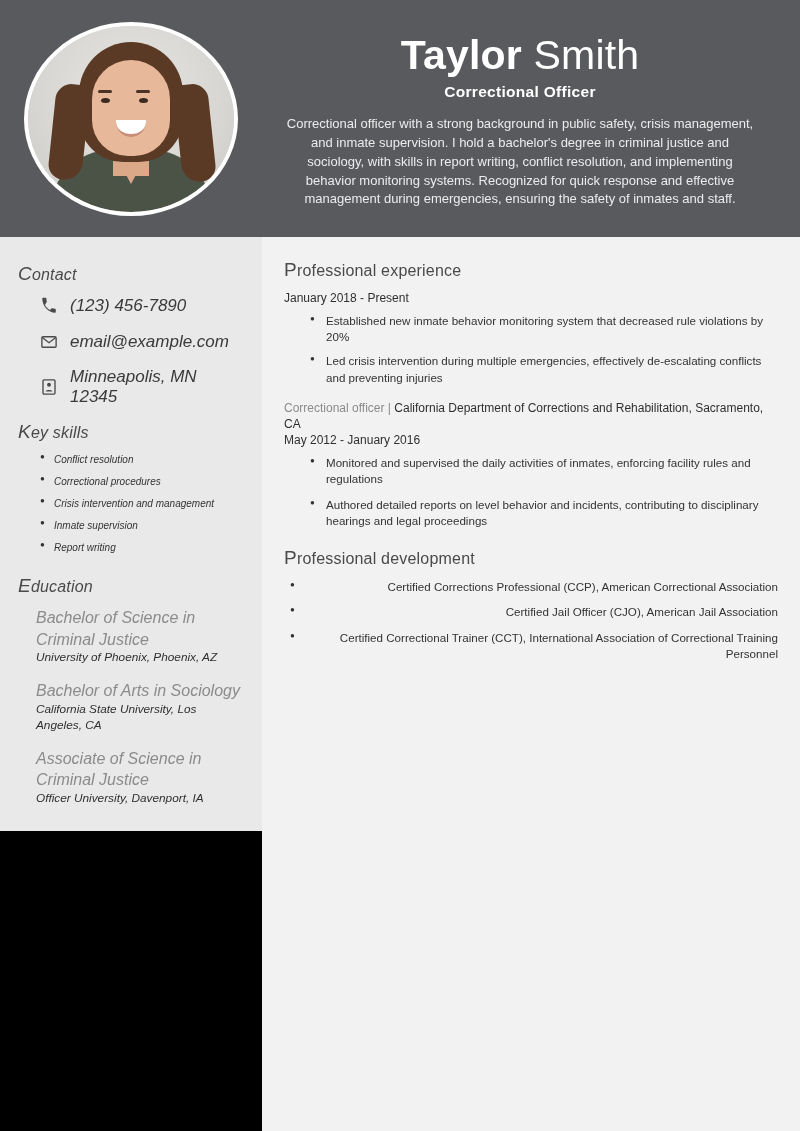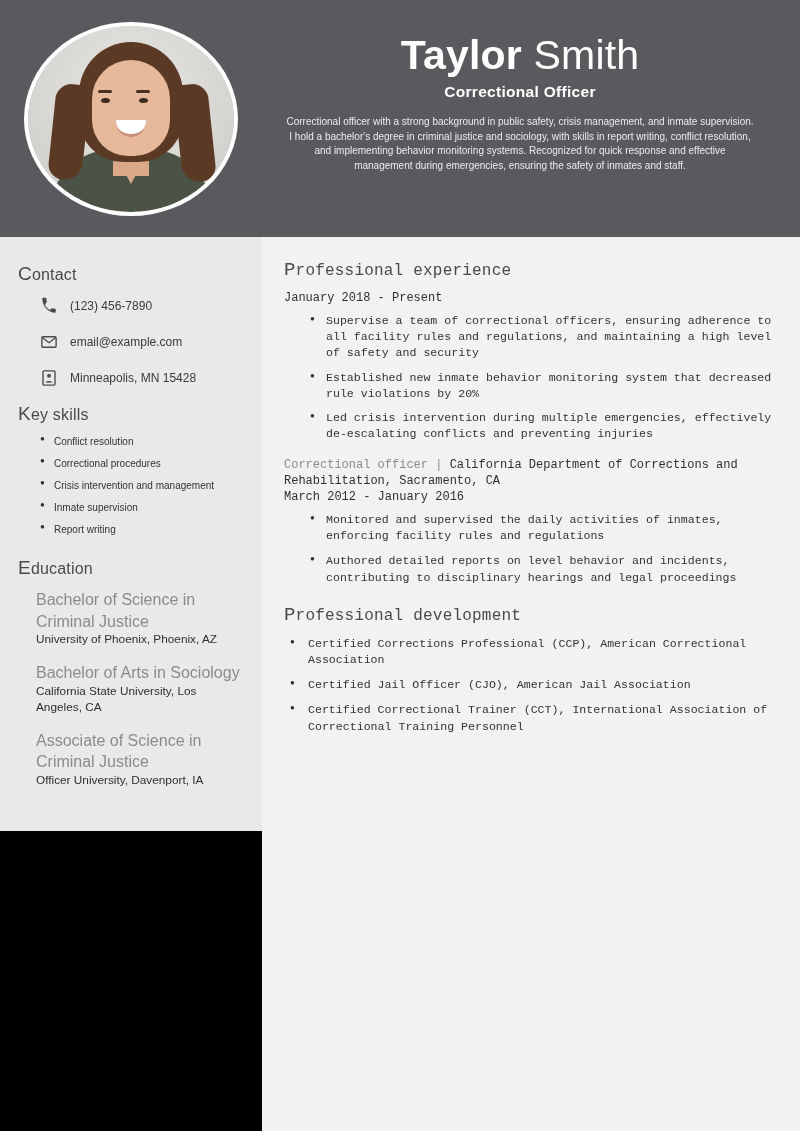--- a/index.html
+++ b/index.html
@@ -183,56 +183,56 @@
     font-weight: normal;
   }
   .job-title {
     font-size: 15.5px;
     font-weight: bold;
     color: #ffffff;
     margin: 0 0 14px 0;
     letter-spacing: 0.3px;
   }
   .summary {
-    font-size: 10px;
+    font-size: 13px;
     line-height: 1.45;
     color: #ececed;
     margin: 0 auto;
     max-width: 470px;
   }
 
   
   .sidebar {
     position: absolute;
     left: 0;
     top: 237px;
     width: 262px;
     height: 594px;
     background: #e9e9e9;
     box-sizing: border-box;
     padding: 26px 18px 0 18px;
+    font-style: italic;
   }
   .sidebar-black {
     position: absolute;
     left: 0;
     top: 831px;
     width: 262px;
     height: 300px;
     background: #000000;
   }
   .main {
     position: absolute;
     left: 262px;
     top: 237px;
     width: 538px;
     height: 894px;
     background: #f2f2f2;
     box-sizing: border-box;
     padding: 22px 22px 0 22px;
-    font-family: Liberation Mono, monospace;
   }
 
   
   .sec-head {
     color: #4a4a4a;
     font-size: 19px;
     font-weight: normal;
     margin: 0 0 10px 0;
     letter-spacing: 0.2px;
   }
@@ -260,21 +260,21 @@
     width: 22px;
     height: 22px;
     flex: none;
     margin-right: 10px;
     color: #4a4a4a;
     display: flex;
     align-items: center;
     justify-content: center;
   }
   .contact-text {
-    font-size: 12px;
+    font-size: 17px;
     color: #3a3a3a;
   }
 
   
   .skill-list {
     margin: 4px 0 0 0;
     padding: 0 0 0 22px;
     list-style: none;
   }
   .skill-list li {
@@ -352,20 +352,21 @@
     top: 0px;
     font-size: 8px;
     color: #333;
   }
   .bullets.tight li { margin-bottom: 9px; }
 
   .dev-list {
     margin: 6px 0 16px 0;
     padding: 0 0 0 6px;
     list-style: none;
+    text-align: right;
   }
   .dev-list li {
     position: relative;
     font-size: 11.6px;
     line-height: 1.4;
     color: #333;
     margin-bottom: 9px;
     padding-left: 18px;
   }
   .dev-list li::before {
@@ -438,21 +439,21 @@
         <span class="contact-text">email@example.com</span>
       </li>
       <li class="contact-item">
         <span class="contact-icon">
           <svg width="18" height="18" viewBox="0 0 24 24" fill="none" stroke="#4a4a4a" stroke-width="1.8">
               <rect x="4" y="2.5" width="16" height="19" rx="1.5"></rect>
               <circle cx="12" cy="9" r="2.6" fill="#4a4a4a" stroke="none"></circle>
               <path d="M7.5 18c1-2.6 8-2.6 9 0" fill="#4a4a4a" stroke="none"></path>
             </svg>
         </span>
-        <span class="contact-text">Minneapolis, MN 15428</span>
+        <span class="contact-text">Minneapolis, MN 12345</span>
       </li>
     </ul>
 
     <h2 class="sec-head">
       <span class="cap">K</span><span class="rest">ey skills</span>
     </h2>
     <ul class="skill-list">
       <li>Conflict resolution</li>
       <li>Correctional procedures</li>
       <li>Crisis intervention and management</li>
@@ -484,33 +485,32 @@
 
   <div class="main">
 
     <h2 class="sec-head">
       <span class="cap">P</span><span class="rest">rofessional experience</span>
     </h2>
 
     <div class="exp-block">
       <div class="exp-dates">January 2018 - Present</div>
       <ul class="bullets">
-        <li>Supervise a team of correctional officers, ensuring adherence to all facility rules and regulations, and maintaining a high level of safety and security</li>
         <li>Established new inmate behavior monitoring system that decreased rule violations by 20%</li>
         <li>Led crisis intervention during multiple emergencies, effectively de-escalating conflicts and preventing injuries</li>
       </ul>
     </div>
 
     <div class="exp-block">
       <div class="exp-line1">
         <span class="exp-role">Correctional officer</span>
         <span class="exp-sep">|</span>
         <span class="exp-company">California Department of Corrections and Rehabilitation, Sacramento, CA</span>
       </div>
-      <div class="exp-dates">March 2012 - January 2016</div>
+      <div class="exp-dates">May 2012 - January 2016</div>
       <ul class="bullets tight">
         <li>Monitored and supervised the daily activities of inmates, enforcing facility rules and regulations</li>
         <li>Authored detailed reports on level behavior and incidents, contributing to disciplinary hearings and legal proceedings</li>
       </ul>
     </div>
 
     <h2 class="sec-head prof-dev-head">
       <span class="cap">P</span><span class="rest">rofessional development</span>
     </h2>
     <ul class="dev-list">

